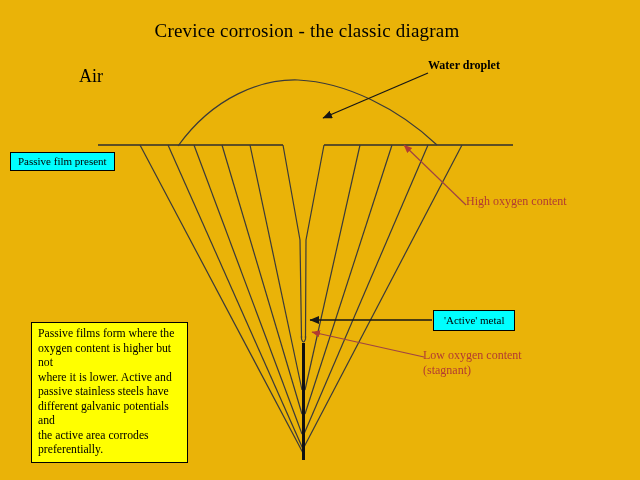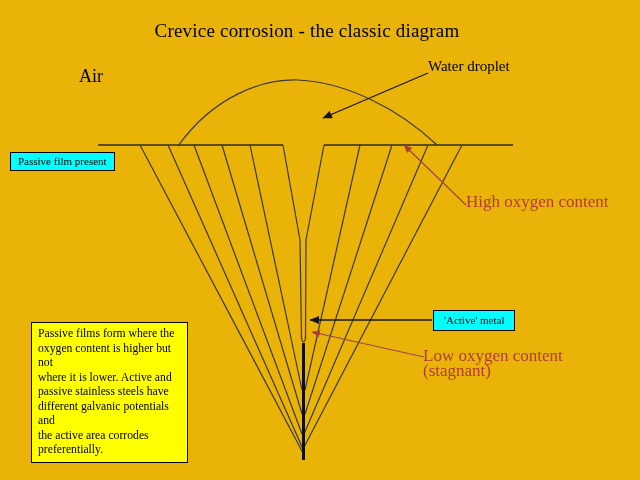--- a/index.html
+++ b/index.html
@@ -6,32 +6,32 @@
   .slide{
     position:relative;width:640px;height:480px;background:#eab308;
     font-family:"Liberation Serif", serif;color:#000;overflow:hidden;
   }
   .abs{position:absolute;}
   .title{
     top:20px;left:0;width:100%;box-sizing:border-box;padding-right:26px;
     text-align:center;font-size:19px;letter-spacing:0.2px;
   }
   .air{top:66px;left:79px;font-size:18px;text-align:right;}
-  .waterdrop{top:58px;left:428px;font-size:15px;}
+  .waterdrop{top:58px;left:428px;font-size:12px;font-weight:bold;}
   .badge{
     background:var(--highlight,#00ffff);
     border:1px solid #000;
     font-size:11px;line-height:13px;
     padding:2px 6px;white-space:nowrap;
   }
   .badge.passive{top:152px;left:10px;padding:2px 7px;}
   .badge.active{top:310px;left:433px;padding:3px 10px;text-align:right;}
   .red-label{
     color:var(--annotation-red,#b23b32);
-    font-size:17px;line-height:15px;white-space:nowrap;
+    font-size:12px;line-height:15px;white-space:nowrap;
   }
   .high-oxy{top:194px;left:466px;}
   .low-oxy{top:348px;left:423px;}
   .note{
     top:322px;left:31px;width:157px;box-sizing:border-box;
     background:var(--note-bg,#ffff00);
     border:1px solid #000;
     padding:4px 5px 4px 6px;
     font-size:11.7px;line-height:14.5px;
   }

